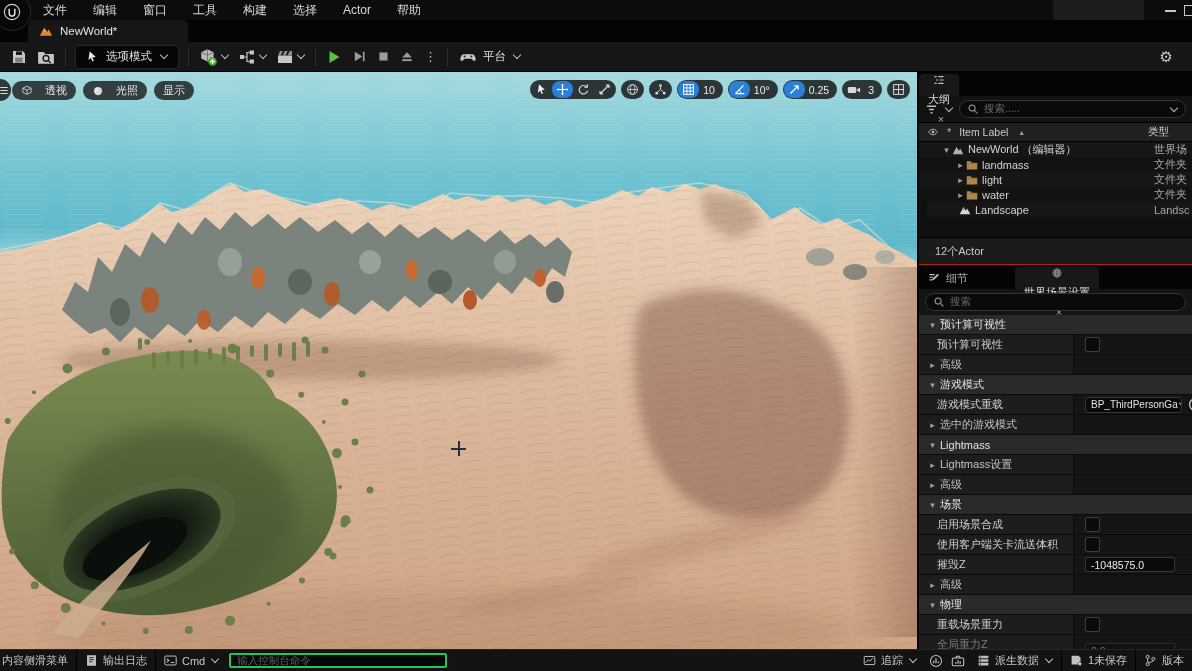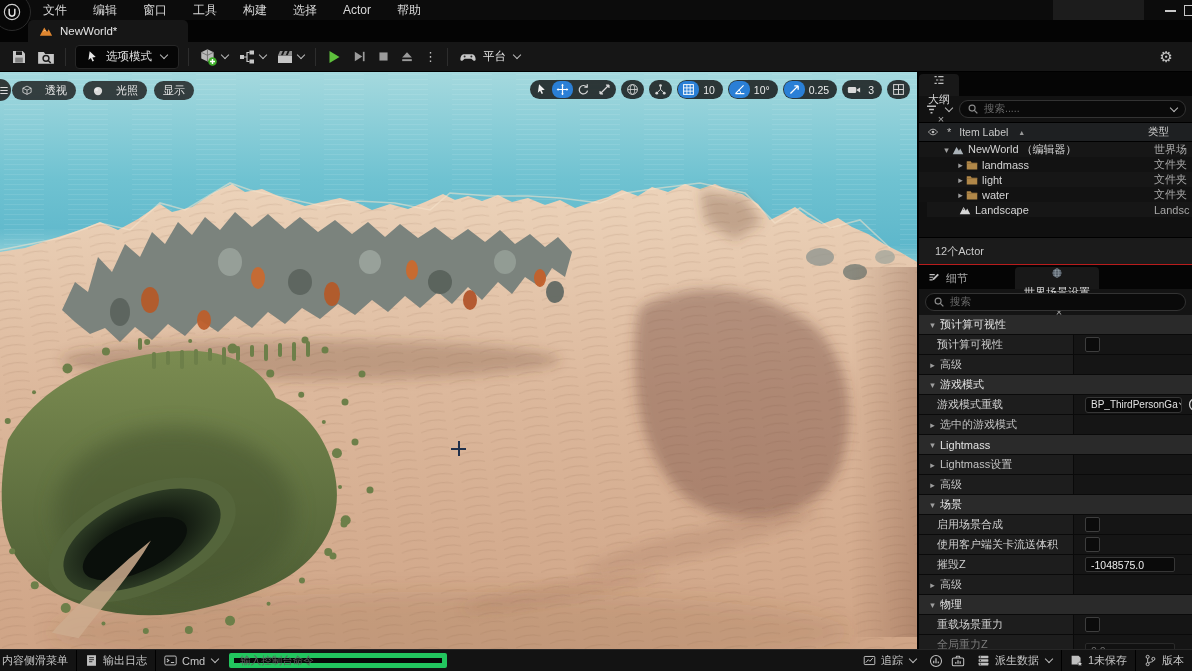--- a/index.html
+++ b/index.html
@@ -97,21 +97,21 @@
   .inputbox{width:90px;height:15px;background:#0a0a0a;border:1px solid #363636;border-radius:2px;
       display:flex;align-items:center;padding:0 5px;font-size:10.5px;color:#ececec;box-sizing:border-box;flex:none;}
   .inputbox.disabled{color:#717171;border-color:#2a2a2a;background:#111;margin-top:12px;}
   .dimname{color:#7c7c7c;}
 
   
   #statusbar{position:absolute;bottom:0;left:0;right:0;height:21px;background:#131313;border-top:1px solid #262626;
       display:flex;align-items:center;font-size:11px;color:#c6c6c6;overflow:hidden;}
   .sb-item{display:flex;align-items:center;gap:5px;padding:0 8px;height:100%;white-space:nowrap;}
   .sb-sep{width:1px;height:100%;background:#000;flex:none;}
-  #console-input{width:218px;height:15px;background:#070707;border:5px solid #22c55e;border-radius:2px;
+  #console-input{width:218px;height:15px;background:#070707;border:2px solid #22c55e;border-radius:2px;
       display:flex;align-items:center;padding:0 6px;color:#5e5e5e;font-size:10.5px;margin-left:2px;box-sizing:border-box;}
   #sb-right{margin-left:auto;display:flex;align-items:center;height:100%;}
 </style>
 </head>
 <body>
 
 <div id="app">
 
   <div id="titlebar">
     <div id="menu">

